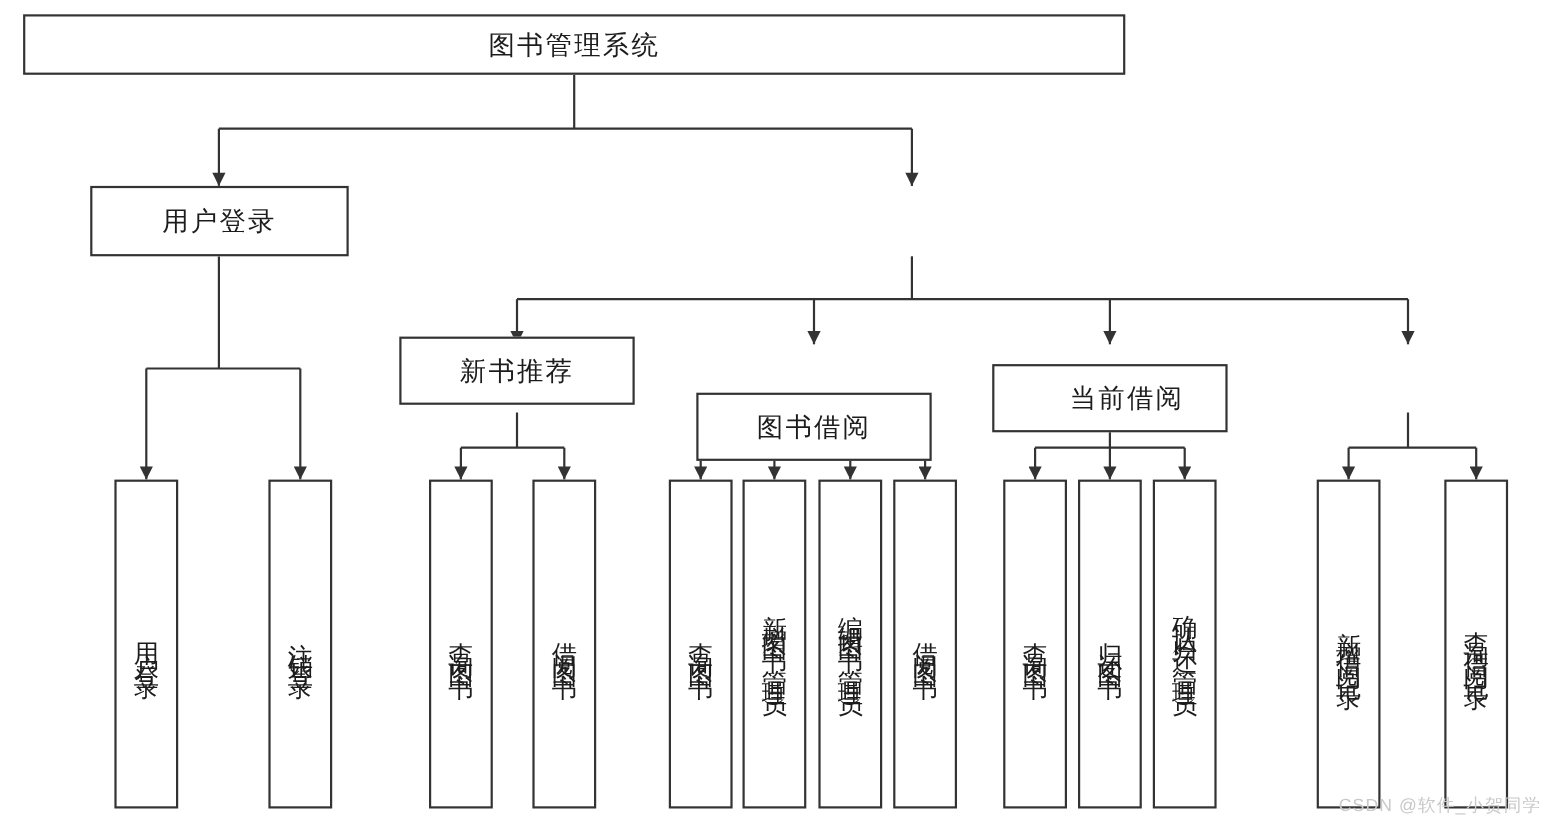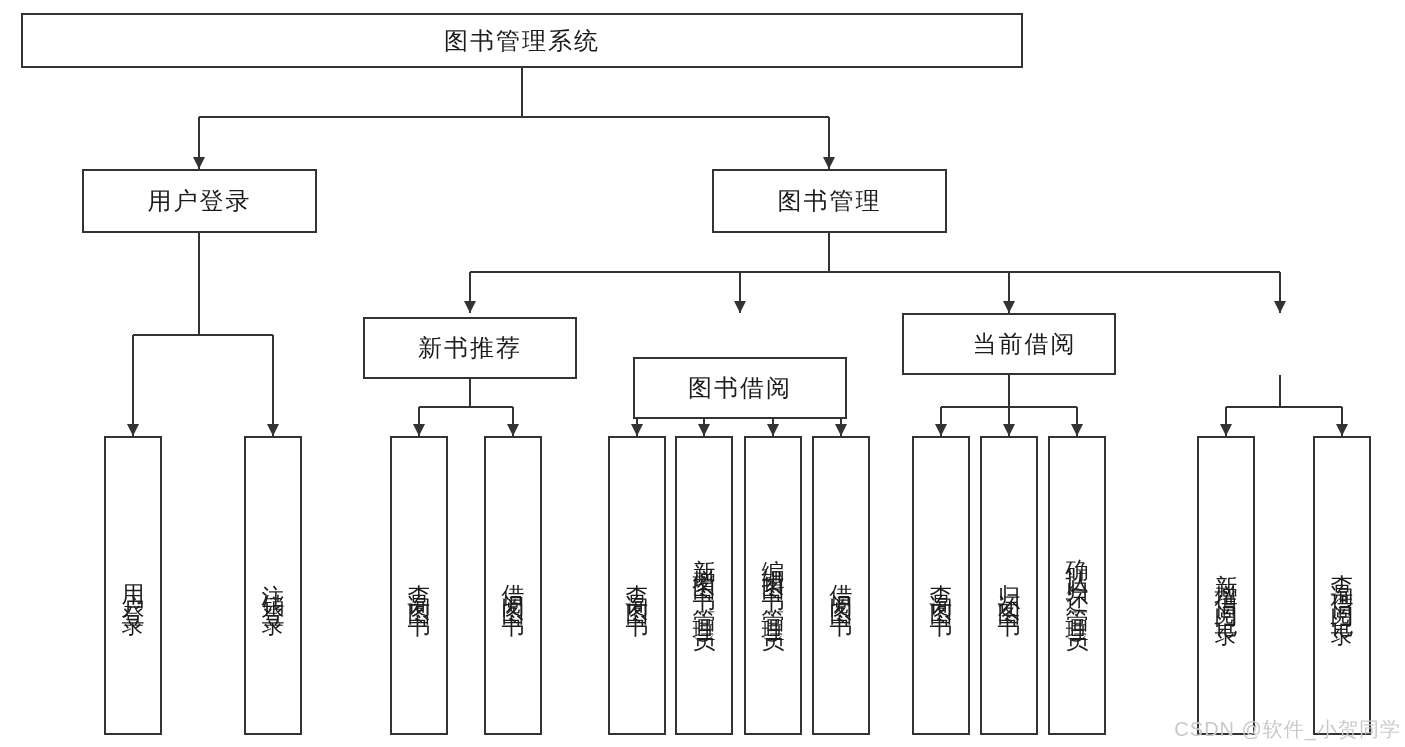--- a/index.html
+++ b/index.html
@@ -38,21 +38,21 @@
     writing-mode: vertical-rl;
     text-orientation: mixed;
     font-size: 23px;
     letter-spacing: 10px;
     line-height: 1;
   }
   .watermark {
     position: absolute;
     right: 4px;
     bottom: 4px;
-    font-size: 20px;
+    font-size: 16px;
     letter-spacing: 1px;
     color: #c9c9c9;
     z-index: 5;
     white-space: nowrap;
     text-align: center;
   }
 </style>
 </head>
 <body>
 
@@ -116,25 +116,24 @@
       <path class="edge" d="M 1280 375 L 1280 407"></path>
       <path class="edge" d="M 1226 407 L 1342 407"></path>
       <path class="edge" d="M 1226 407 L 1226 436" marker-end="url(#arrowhead)"></path>
       <path class="edge" d="M 1342 407 L 1342 436" marker-end="url(#arrowhead)"></path>
     </g>
   </svg>
 
   <div class="box h-box" style="left:21px; top:13px; width:1002px; height:55px;">图书管理系统</div>
 
   <div class="box h-box" style="left:82px; top:169px; width:235px; height:64px;">用户登录</div>
-  <div class="box h-box" style="left:712px; top:169px; width:235px; height:64px;">图书管理</div>
 
-  <div class="box h-box" style="left:363px; top:317px; width:214px; height:62px;">新书推荐</div>
+  <div class="box h-box" style="left:363px; top:306px; width:214px; height:62px;">新书推荐</div>
   <div class="box h-box" style="left:633px; top:313px; width:214px; height:62px;margin-top:44px;">图书借阅</div>
-  <div class="box h-box" style="left:902px; top:313px; width:214px; height:62px;padding-left:31px;">当前借阅</div>
+  <div class="box h-box" style="left:902px; top:331px; width:214px; height:62px;padding-left:31px;">当前借阅</div>
 
   <div class="box v-box" style="left:104px; top:436px; width:58px; height:299px;">
     <span>用户登录</span>
   </div>
   <div class="box v-box" style="left:244px; top:436px; width:58px; height:299px;">
     <span>注销登录</span>
   </div>
 
   <div class="box v-box" style="left:390px; top:436px; width:58px; height:299px;">
     <span>查询图书</span>

